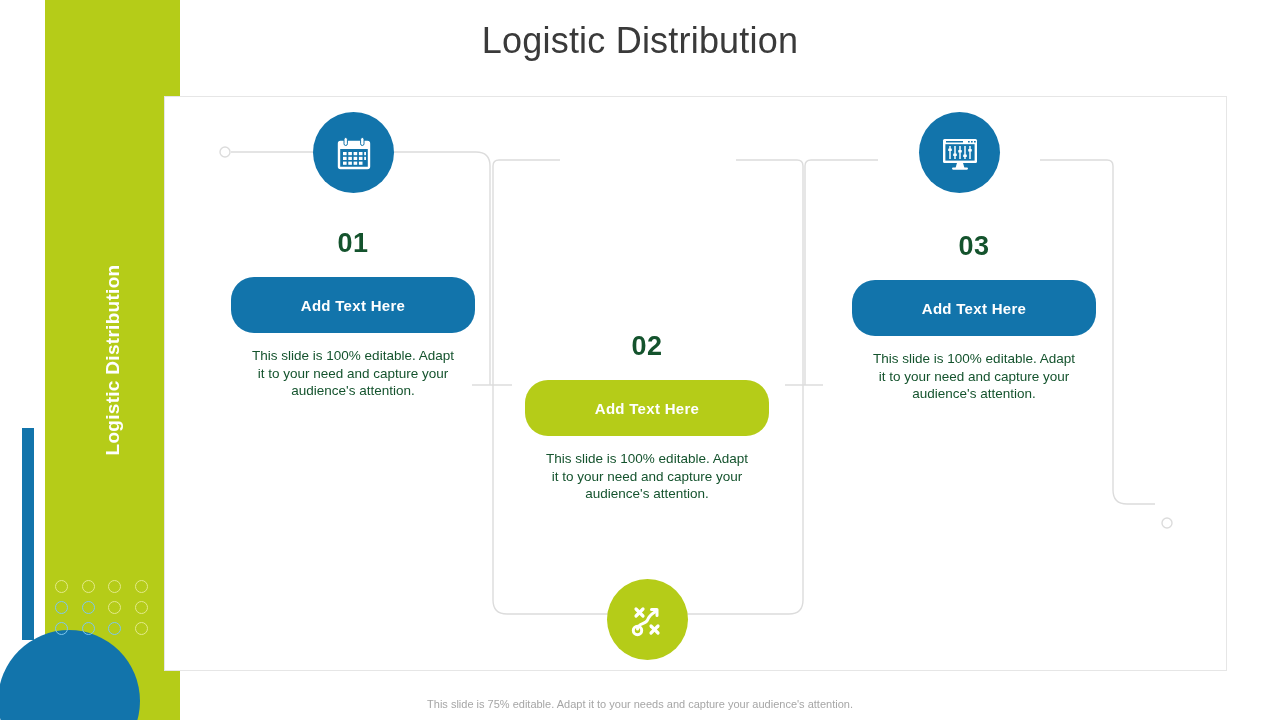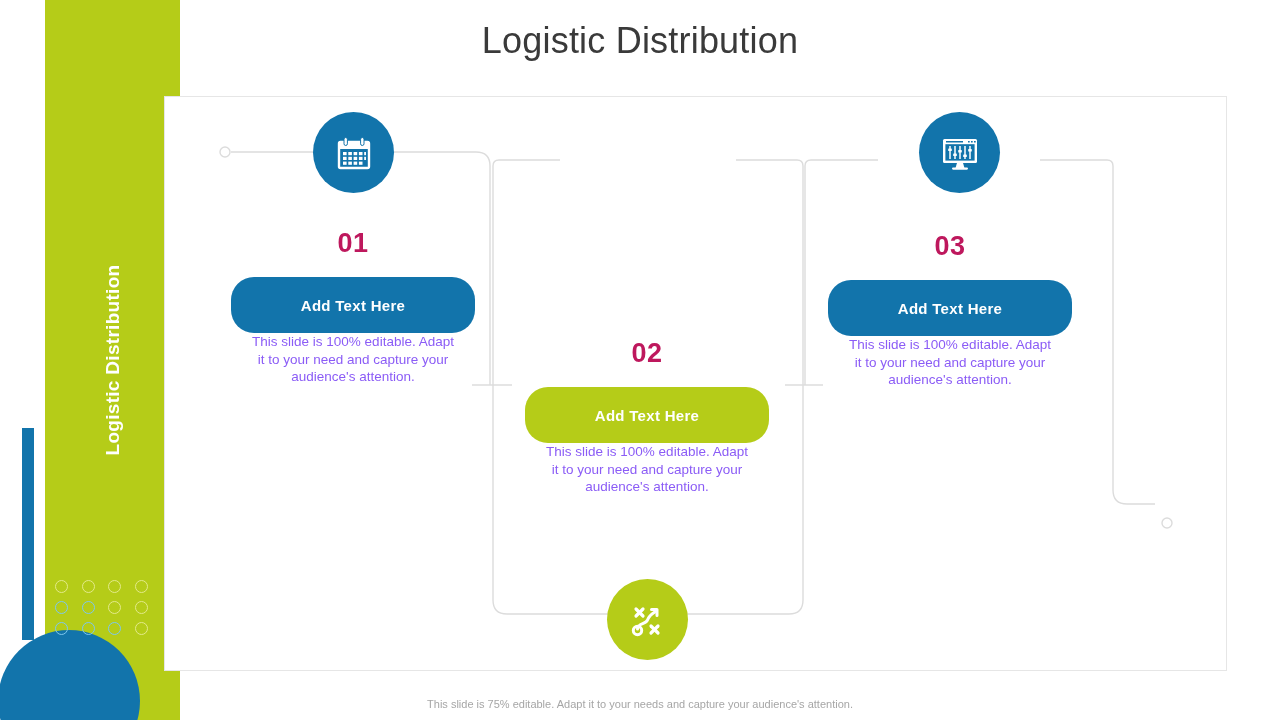--- a/index.html
+++ b/index.html
@@ -111,48 +111,49 @@
   .icon-circle.green { background: #b5cc18; }
   .icon-circle svg { display: block; }
 
   #icon1 { left: 313px; top: 112px; }
   #icon3 { left: 919px; top: 112px; }
   #icon2 { left: 607px; top: 579px; }
 
   
   .col { position: absolute; text-align: center; }
   #col1 { left: 231px; top: 228px; width: 244px; }
-  #col3 { left: 828px; top: 231px; width: 244px; }
-  #col2 { left: 525px; top: 338px; width: 244px; }
+  #col3 { left: 852px; top: 231px; width: 244px; }
+  #col2 { left: 525px; top: 331px; width: 244px; }
 
   .step-num {
     font-size: 27px;
     font-weight: bold;
-    color: #be185d;
+    color: #14532d;
     letter-spacing: 0.5px;
     margin-bottom: 18px;
   }
   .pill {
     width: 244px; height: 56px;
     border-radius: 23px;
     display: flex;
     align-items: center;
     justify-content: center;
     color: #ffffff;
     font-size: 15px;
     font-weight: bold;
     letter-spacing: 0.3px;
   }
   .pill.blue { background: #1274ab; }
   .pill.green { background: #b5cc18; }
 
   .col-body {
+    margin-top: 14px;
     font-size: 13.5px;
     line-height: 17.5px;
-    color: #8b5cf6;
+    color: #14532d;
     padding: 0 18px;
   }
 
   
   .footer {
     position: absolute;
     left: 0; top: 698px;
     width: 1280px;
     text-align: center;
     font-size: 11px;

